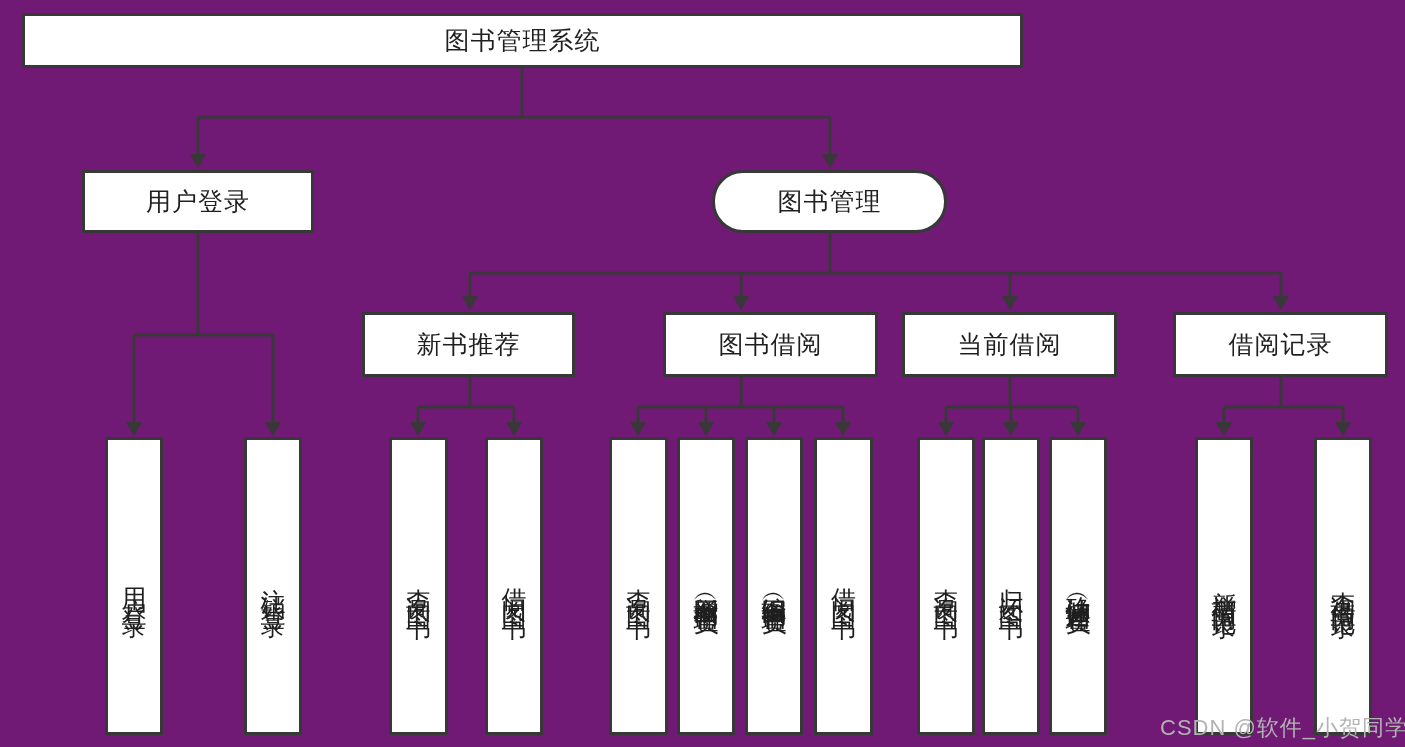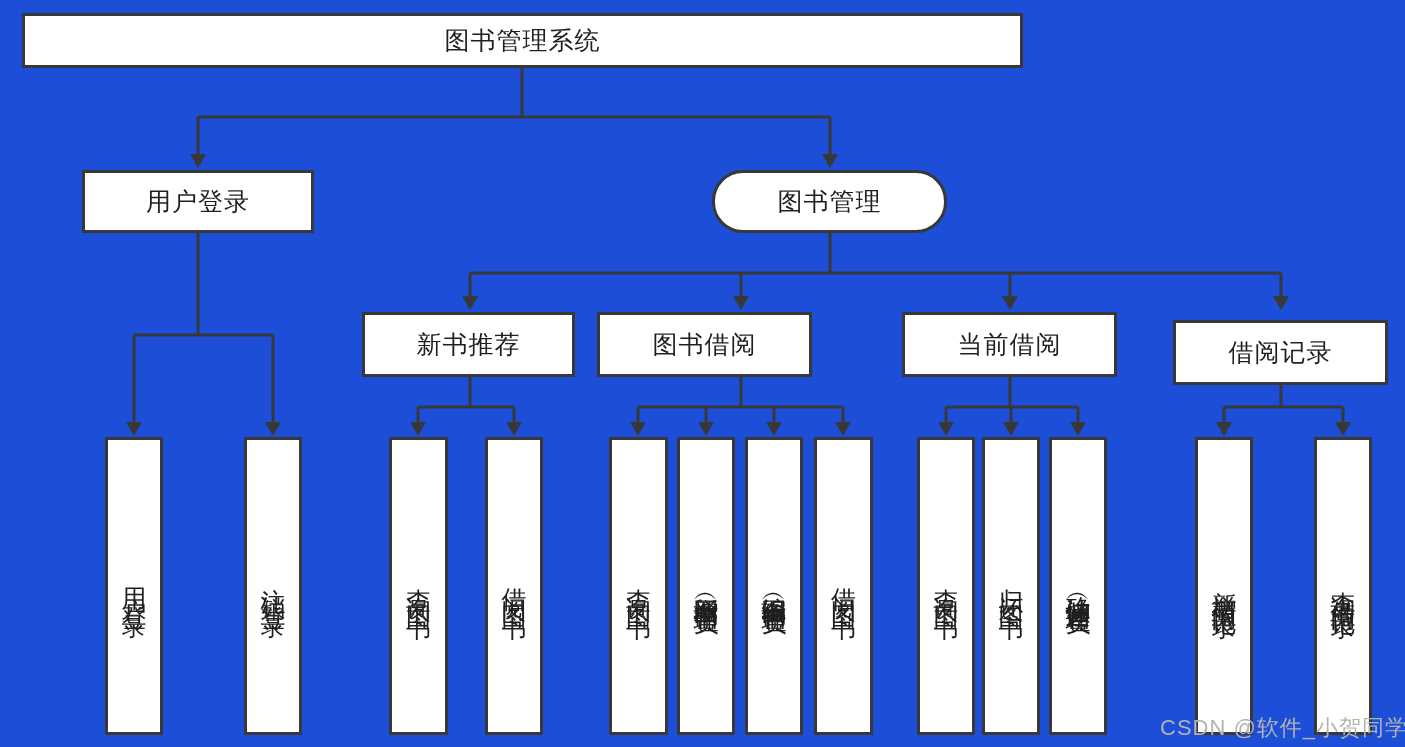--- a/index.html
+++ b/index.html
@@ -1,17 +1,17 @@
 <!DOCTYPE html>
 <html><head>
 <meta charset="utf-8">
 <style>
   html,body{margin:0;padding:0;background:#ffffff;}
   #canvas{
-    position:relative;width:1405px;height:747px;background:#1d4ed8;overflow:hidden;
+    position:relative;width:1405px;height:747px;background:#701a75;overflow:hidden;
     font-family:"Liberation Sans","DejaVu Sans",sans-serif;color:#1f1f1f;
   }
   .node{
     position:absolute;box-sizing:border-box;border:3px solid #383838;background:#ffffff;
     display:flex;align-items:center;justify-content:center;
   }
   .hlabel{font-size:25px;letter-spacing:1px;white-space:nowrap;}
   .vnode span{
     writing-mode:vertical-rl;text-orientation:upright;
     font-size:25px;line-height:1;white-space:nowrap;
@@ -69,27 +69,27 @@
   <div class="node" style="left:82px;top:170px;width:232px;height:63px;">
     <span class="hlabel">用户登录</span>
   </div>
   <div class="node" style="left:712px;top:170px;width:235px;height:63px;border-radius:31px;">
     <span class="hlabel">图书管理</span>
   </div>
 
   <div class="node" style="left:362px;top:312px;width:213px;height:65px;">
     <span class="hlabel">新书推荐</span>
   </div>
-  <div class="node" style="left:597px;top:312px;width:215px;height:65px;">
+  <div class="node" style="left:663px;top:312px;width:215px;height:65px;">
     <span class="hlabel">图书借阅</span>
   </div>
   <div class="node" style="left:902px;top:312px;width:215px;height:65px;text-align:center;">
     <span class="hlabel">当前借阅</span>
   </div>
-  <div class="node" style="left:1173px;top:312px;width:215px;height:65px;margin-top:8px;">
+  <div class="node" style="left:1173px;top:312px;width:215px;height:65px;">
     <span class="hlabel">借阅记录</span>
   </div>
 
   <div class="node vnode v4" style="left:105px;top:437px;width:58px;height:298px;">
     <span>用户登录</span>
   </div>
   <div class="node vnode v4" style="left:244px;top:437px;width:58px;height:298px;">
     <span>注销登录</span>
   </div>
 

